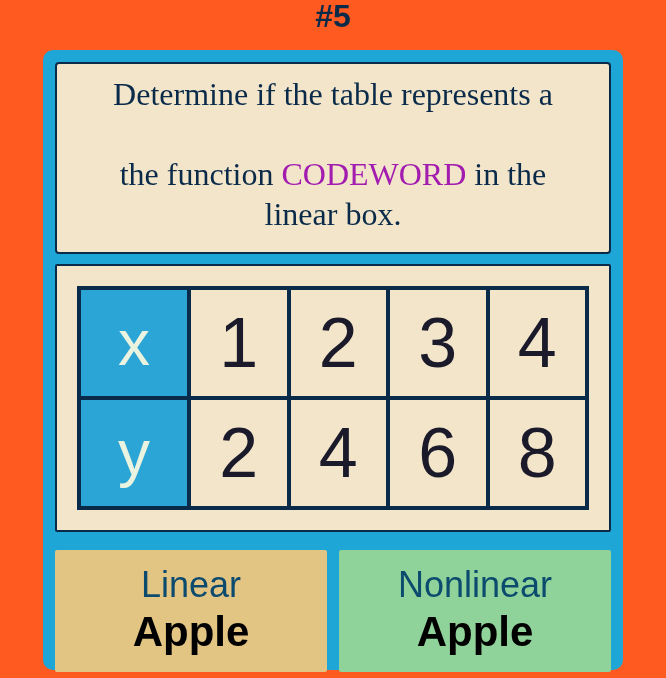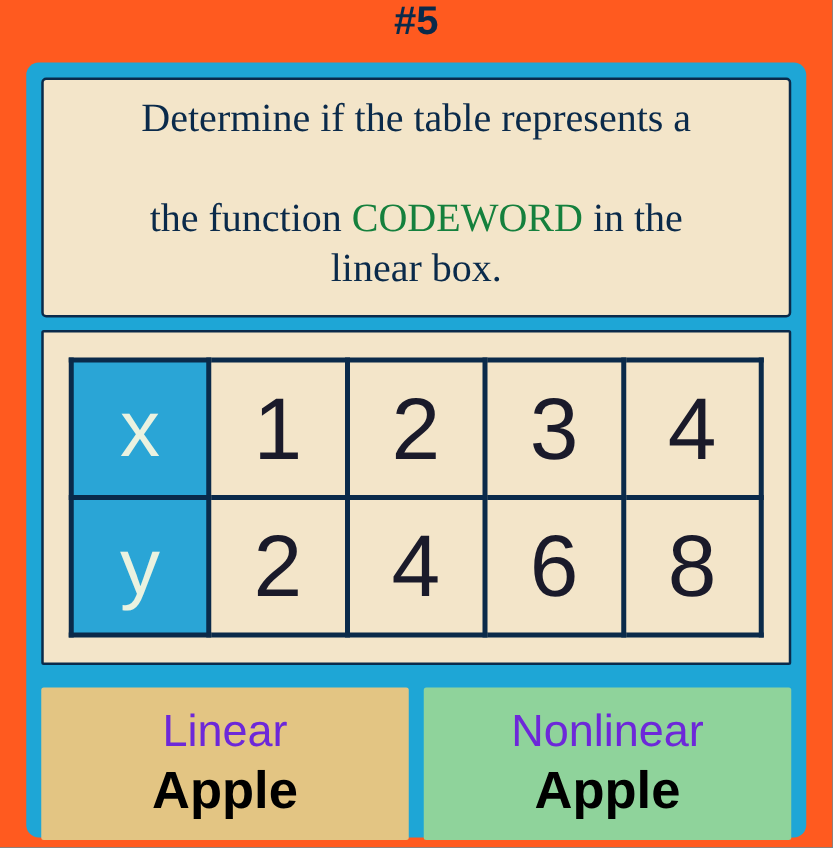--- a/index.html
+++ b/index.html
@@ -20,41 +20,41 @@
     justify-content: center;
     align-items: flex-start;
     color: #0a2a4a;
     font-size: 32px;
     font-weight: bold;
     font-family: Arial, sans-serif;
     padding-top: 0;
     line-height: 1;
   }
   .card {
-    width: 624px;
+    width: 580px;
     height: 620px;
     background: #1ea6d6;
     border-radius: 10px;
     padding: 12px;
     display: flex;
     flex-direction: column;
     gap: 10px;
   }
   .instructions {
     background: #f3e5c9;
     border-radius: 4px;
     border: 2px solid #0a2a4a;
     padding: 10px 14px 18px 14px;
     text-align: center;
     color: #0a2a4a;
     font-size: 32px;
     line-height: 1.25;
     filter: blur(0.5px);
   }
-  .instructions .cw { color: #15803d; }
+  .instructions .cw { color: #a21caf; }
   .table-wrap {
     background: #f3e5c9;
     border: 2px solid #0a2a4a;
     border-radius: 2px;
     padding: 20px 20px;
   }
   table {
     width: 100%;
     border-collapse: collapse;
     filter: blur(0.5px);
@@ -81,21 +81,21 @@
   .opt {
     flex: 1;
     text-align: center;
     padding: 14px 8px 16px 8px;
     border-radius: 2px;
     font-family: Arial, sans-serif;
     filter: blur(0.5px);
   }
   .opt .label {
     font-size: 36px;
-    color: #6d28d9;
+    color: #0c4a6e;
     display: block;
   }
   .opt .code {
     font-size: 42px;
     font-weight: bold;
     color: #000000;
     display: block;
     margin-top: 2px;
   }
   .opt-linear { background: #e3c583; }

